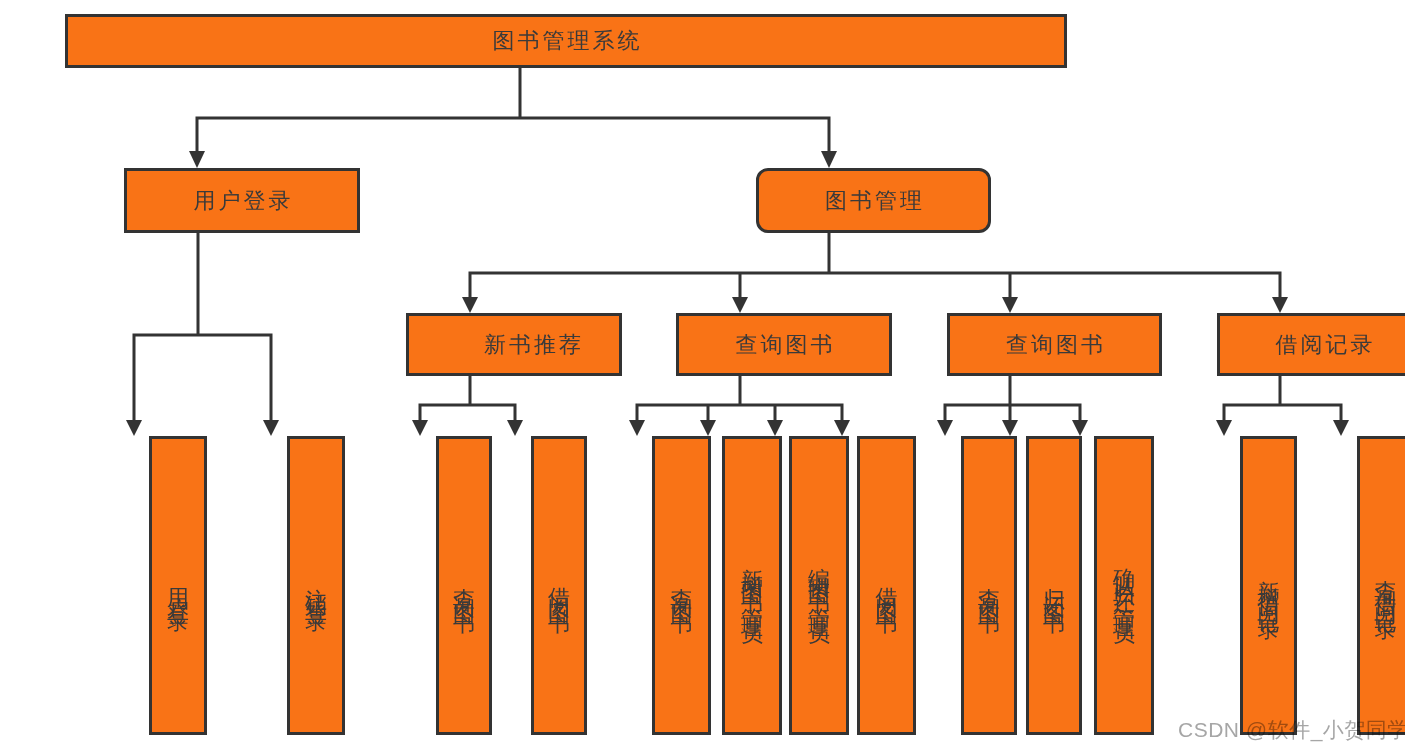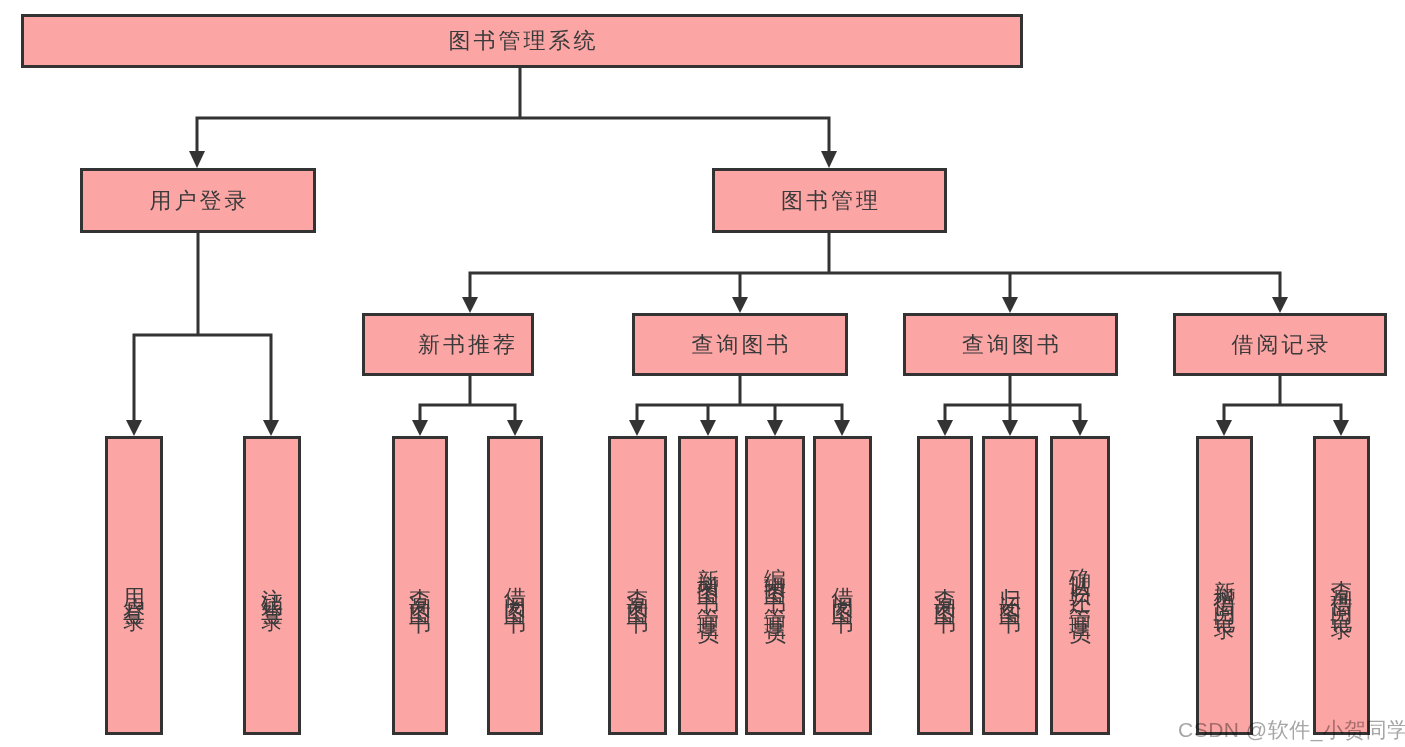--- a/index.html
+++ b/index.html
@@ -21,29 +21,30 @@
     stroke-width: 3;
     fill: none;
   }
   #connectors polygon {
     fill: #333333;
     stroke: none;
   }
   .box {
     position: absolute;
     box-sizing: border-box;
-    background: #fca5a5;
+    background: #f97316;
     border: 3px solid #333333;
     color: #3a3a3a;
     display: flex;
     align-items: center;
     justify-content: center;
     font-size: 22px;
     line-height: 1;
     white-space: nowrap;
+    margin-left: 44px;
   }
   .hbox {
     letter-spacing: 3px;
     text-indent: 3px;
   }
   .vbox {
     writing-mode: vertical-rl;
     text-orientation: mixed;
     letter-spacing: 8px;
     top: 436px;
@@ -106,23 +107,23 @@
     <g>
       <path d="M1280,376 V406.5 M1222.5,405 H1342.5 M1224,403.5 V422 M1341,403.5 V422"></path>
       <polygon points="1216,420 1232,420 1224,436"></polygon>
       <polygon points="1333,420 1349,420 1341,436"></polygon>
     </g>
   </svg>
 
   <div class="box hbox" style="left:21px; top:14px; width:1002px; height:54px;">图书管理系统</div>
 
   <div class="box hbox" style="left:80px; top:168px; width:236px; height:65px;">用户登录</div>
-  <div class="box hbox" style="left:712px; top:168px; width:235px; height:65px;">图书管理</div>
+  <div class="box hbox" style="left:712px; top:168px; width:235px; height:65px;border-radius:12px;">图书管理</div>
 
-  <div class="box hbox lvl3" style="left:362px; width:172px;padding-left:37px;">新书推荐</div>
+  <div class="box hbox lvl3" style="left:362px; width:216px;padding-left:37px;">新书推荐</div>
   <div class="box hbox lvl3" style="left:632px; width:216px;">查询图书</div>
   <div class="box hbox lvl3" style="left:903px; width:215px;">查询图书</div>
   <div class="box hbox lvl3" style="left:1173px; width:214px;">借阅记录</div>
 
   <div class="box vbox" style="left:105px; width:58px;">用户登录</div>
   <div class="box vbox" style="left:243px; width:58px;">注销登录</div>
 
   <div class="box vbox" style="left:392px; width:56px;">查询图书</div>
   <div class="box vbox" style="left:487px; width:56px;">借阅图书</div>
 

